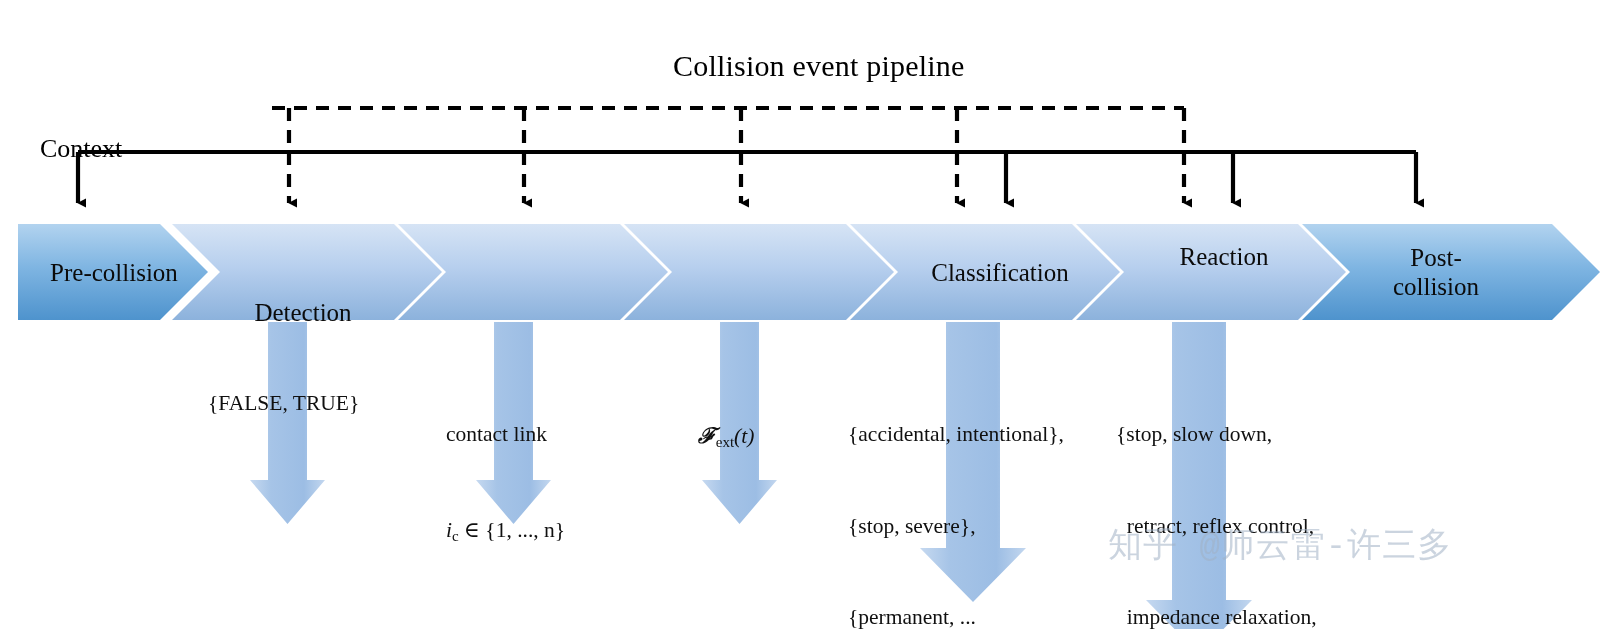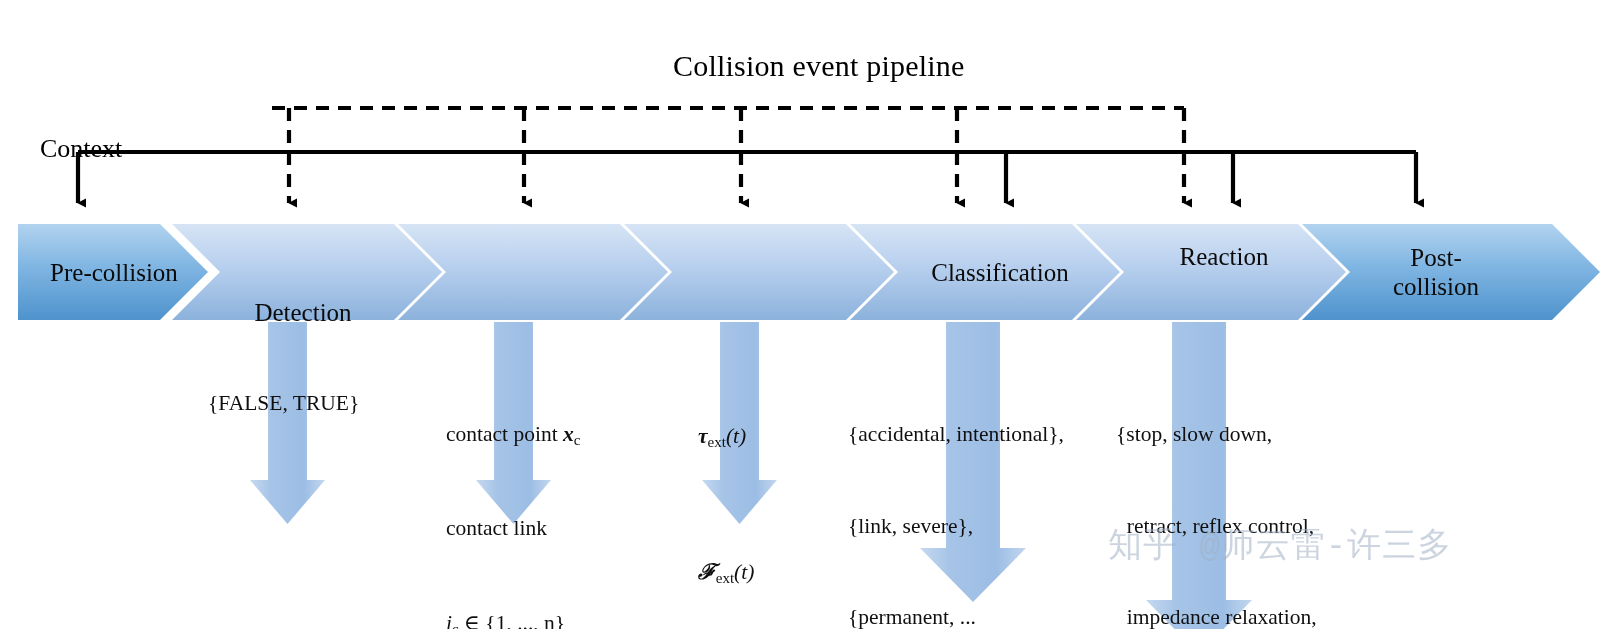--- a/index.html
+++ b/index.html
@@ -169,33 +169,31 @@
   </div>
 
   <div class="stage-box" style="left:1354px; top:236px; width:164px; height:72px; flex-direction:column;">
     <span>Post-</span>
     <span>collision</span>
   </div>
 
   <div class="lbl annot italic" style="left:208px; top:388px;">{FALSE, TRUE}</div>
 
   <div class="lbl annot" style="left:446px; top:358px;">
-    <div><span>contact point </span><span class="mathb">x</span><span class="sub">c</span></div>
     <div>contact link</div>
     <div style="padding-top:4px;"><span class="math">i</span><span class="sub">c</span><span> ∈ {1, ..., n}</span></div>
   </div>
 
   <div class="lbl annot" style="left:698px; top:360px;">
-    <div style="padding-bottom:42px;"><span class="mathb">τ</span><span class="sub">ext</span><span class="math">(t)</span></div>
     <div><span class="mathb">ℱ</span><span class="sub">ext</span><span class="math">(t)</span></div>
   </div>
 
   <div class="lbl annot" style="left:848px; top:358px;">
     <div>{accidental, intentional},</div>
-    <div>{link, severe},</div>
+    <div>{stop, severe},</div>
     <div>{permanent, ...</div>
     
     
   </div>
 
   <div class="lbl annot" style="left:1116px; top:358px;">
     <div>{stop, slow down,</div>
     <div>  retract, reflex control,</div>
     <div>  impedance relaxation,</div>
     

